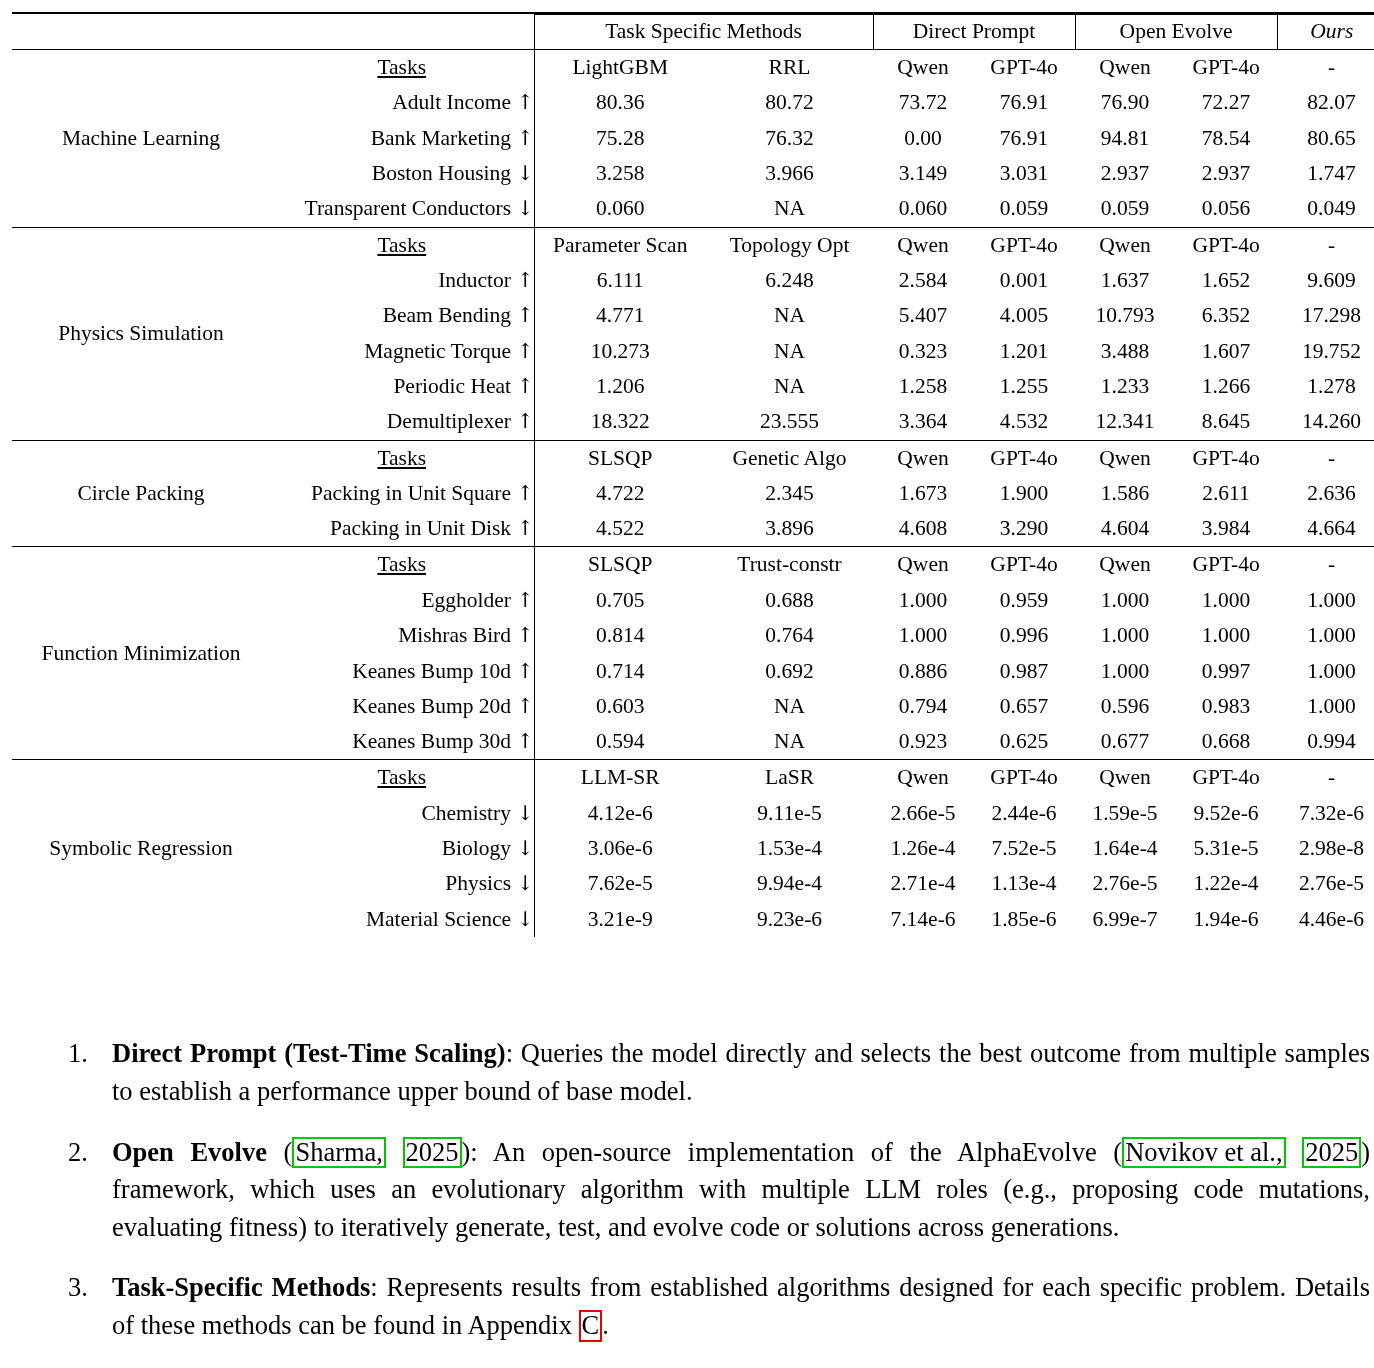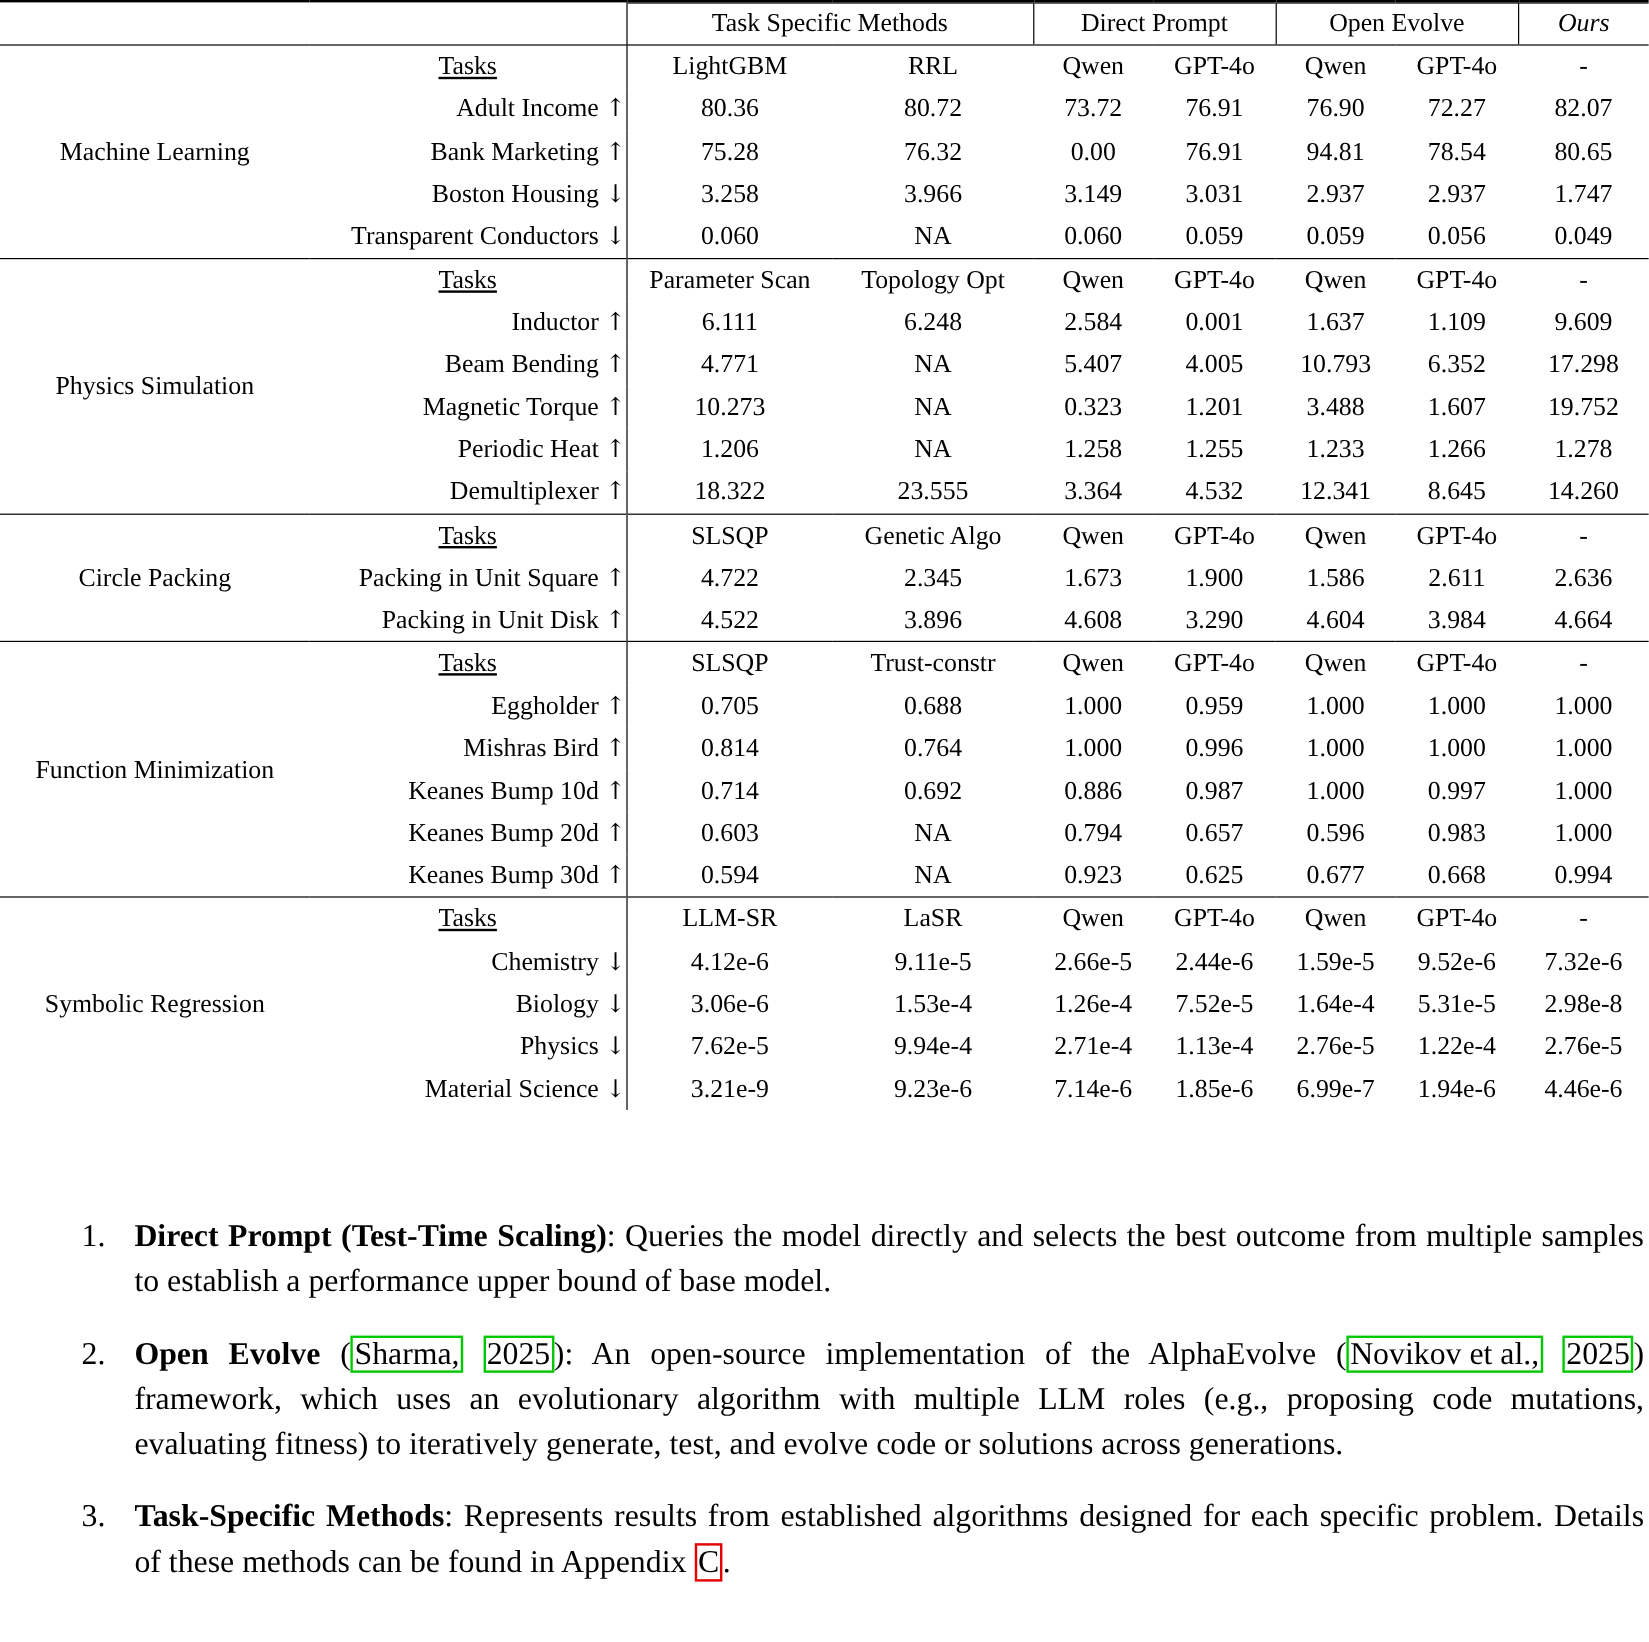--- a/index.html
+++ b/index.html
@@ -9,21 +9,21 @@
     width: 1374px;
   }
   body {
     font-family: "Liberation Serif", "DejaVu Serif", serif;
     color: #000000;
     -webkit-font-smoothing: antialiased;
   }
   .page { width: 1374px; min-height: 1368px; position: relative; }
 
   
-  .table-wrap { padding: 0; }
+  .table-wrap { padding: 12px; }
   table.results {
     border-collapse: collapse;
     width: 1374px;
     table-layout: fixed;
     font-size: 21.5px;
     line-height: 1.0;
   }
   table.results td, table.results th {
     padding: 0;
     font-weight: normal;
@@ -211,21 +211,21 @@
             <td class="num">GPT-4o</td>
             <td class="num">-</td>
           </tr>
           <tr class="datarow">
             <td class="task-label">Inductor <span class="arrow">↑</span></td>
             <td class="num vsep-l">6.111</td>
             <td class="num">6.248</td>
             <td class="num">2.584</td>
             <td class="num">0.001</td>
             <td class="num">1.637</td>
-            <td class="num">1.109</td>
+            <td class="num">1.652</td>
             <td class="num b">9.609</td>
           </tr>
           <tr class="datarow">
             <td class="task-label">Beam Bending <span class="arrow">↑</span></td>
             <td class="num vsep-l">4.771</td>
             <td class="num">NA</td>
             <td class="num">5.407</td>
             <td class="num">4.005</td>
             <td class="num">10.793</td>
             <td class="num">6.352</td>

